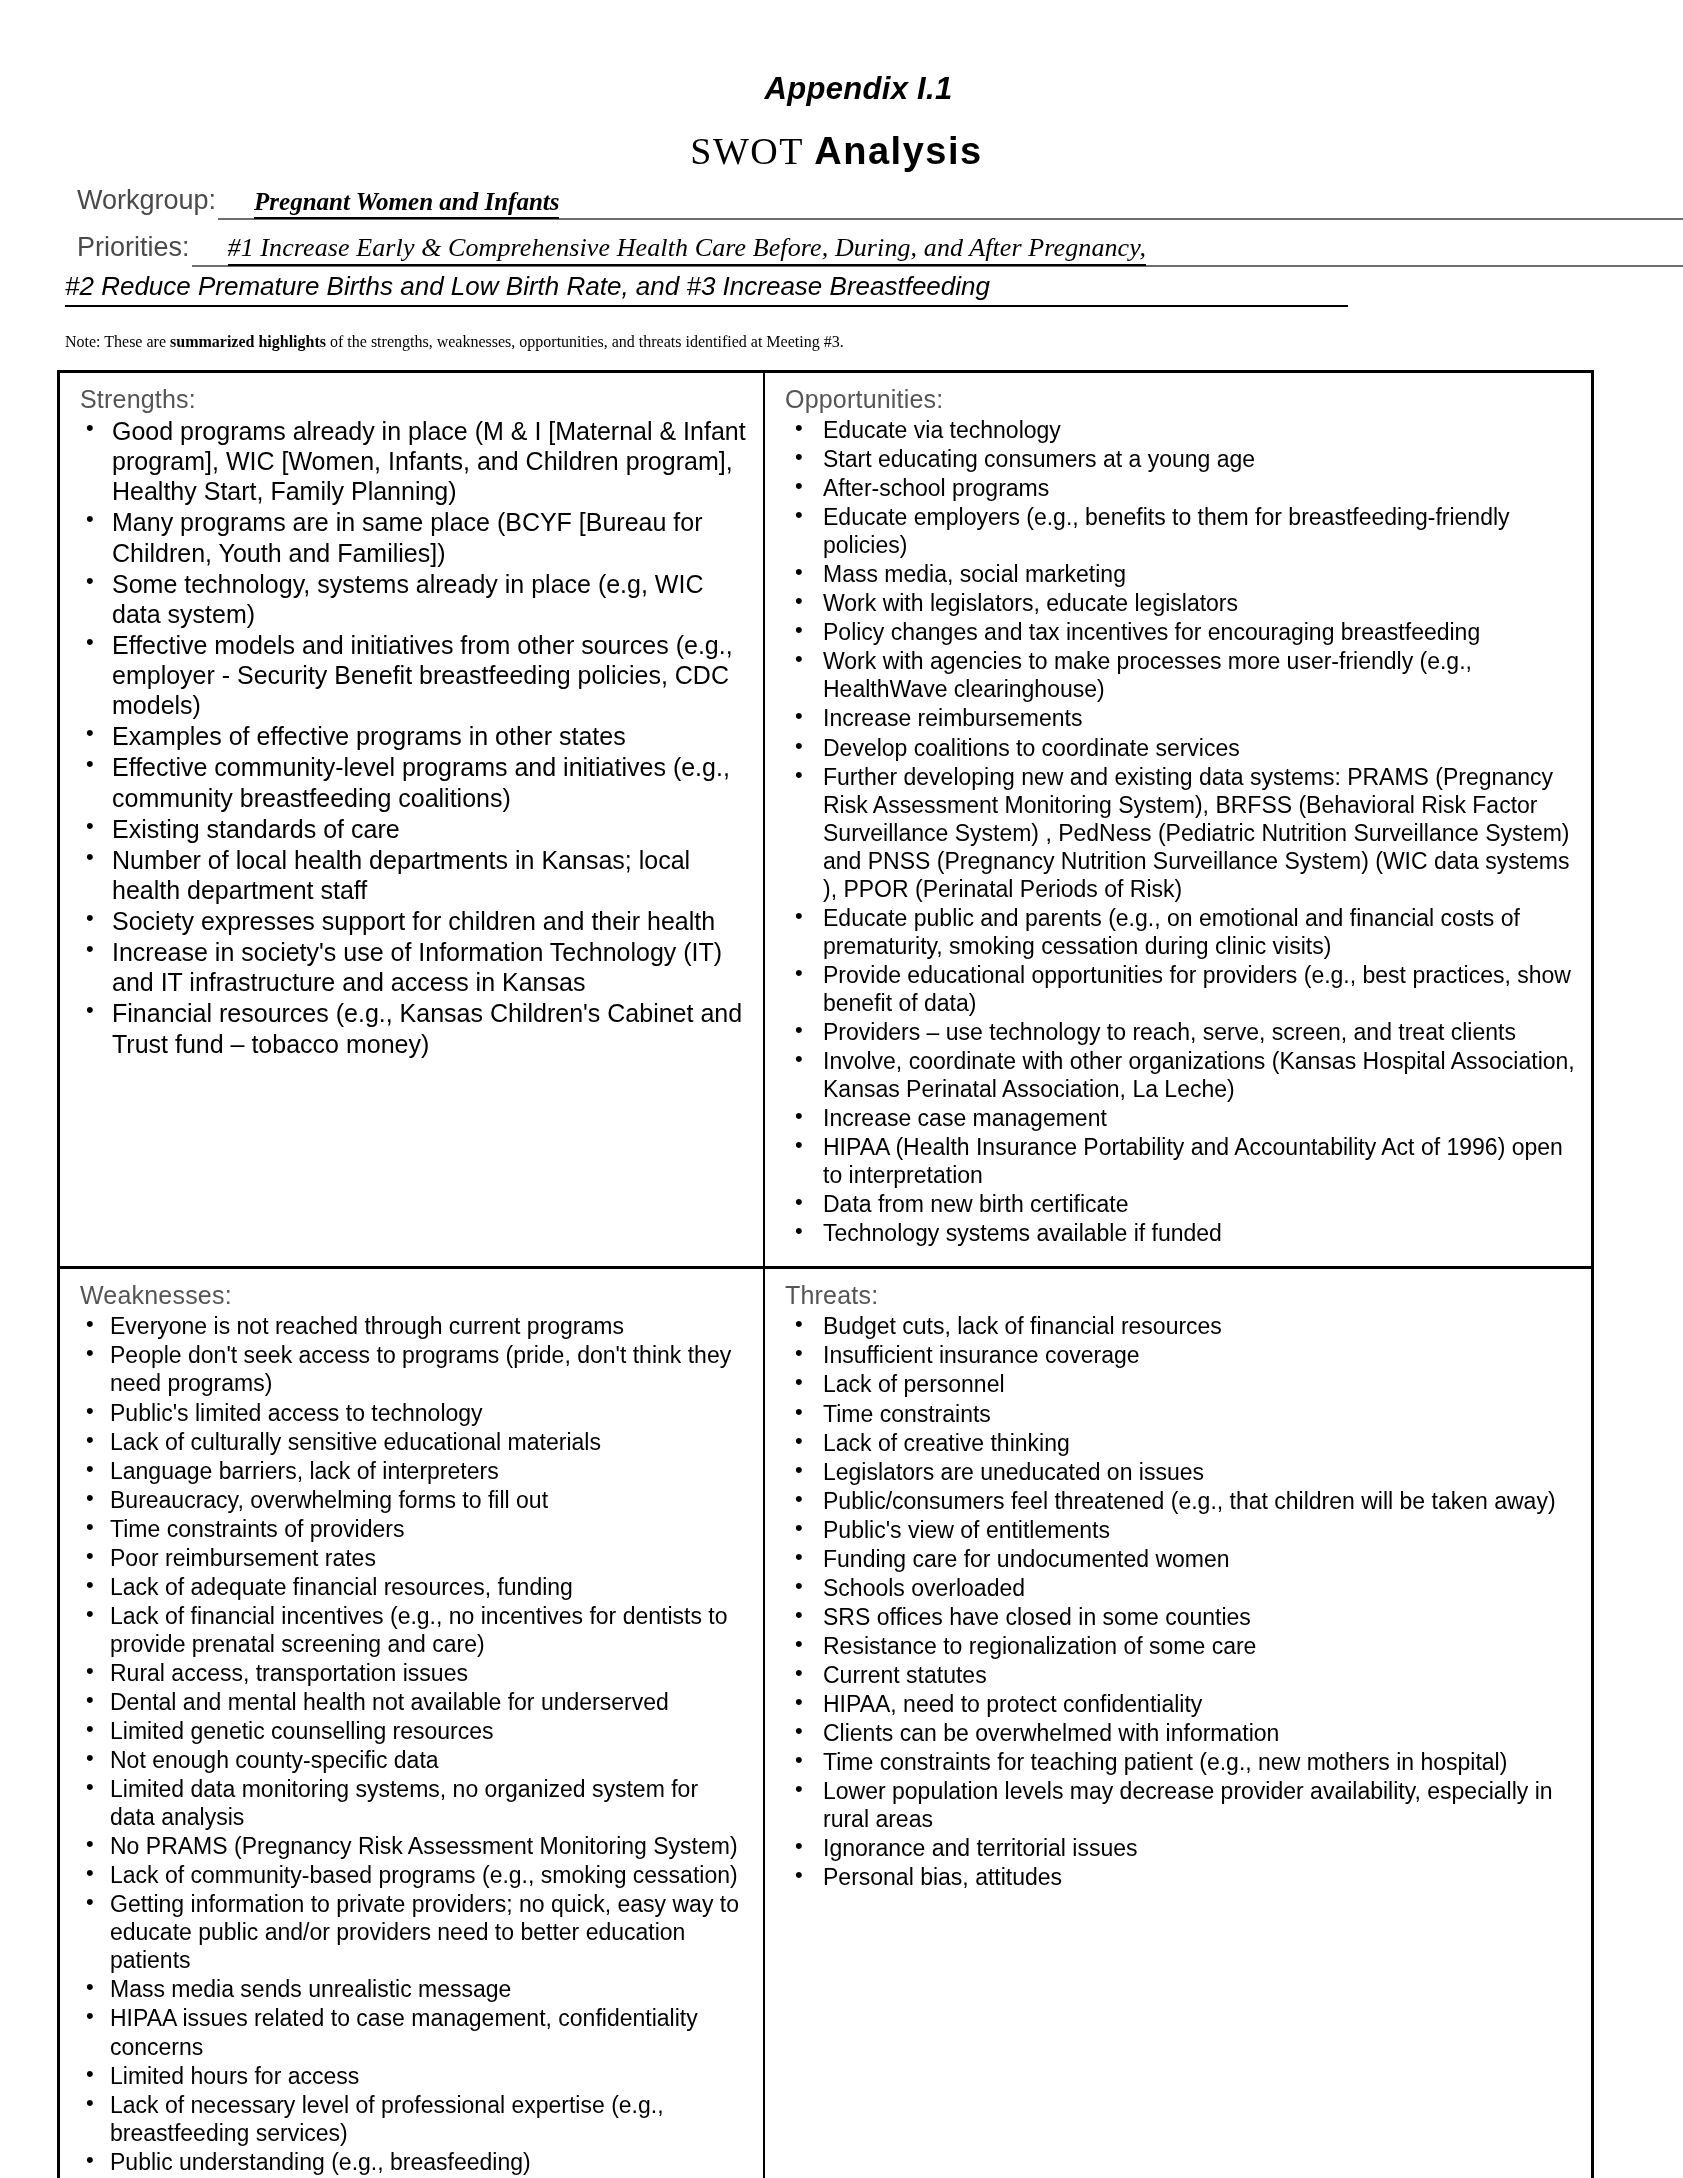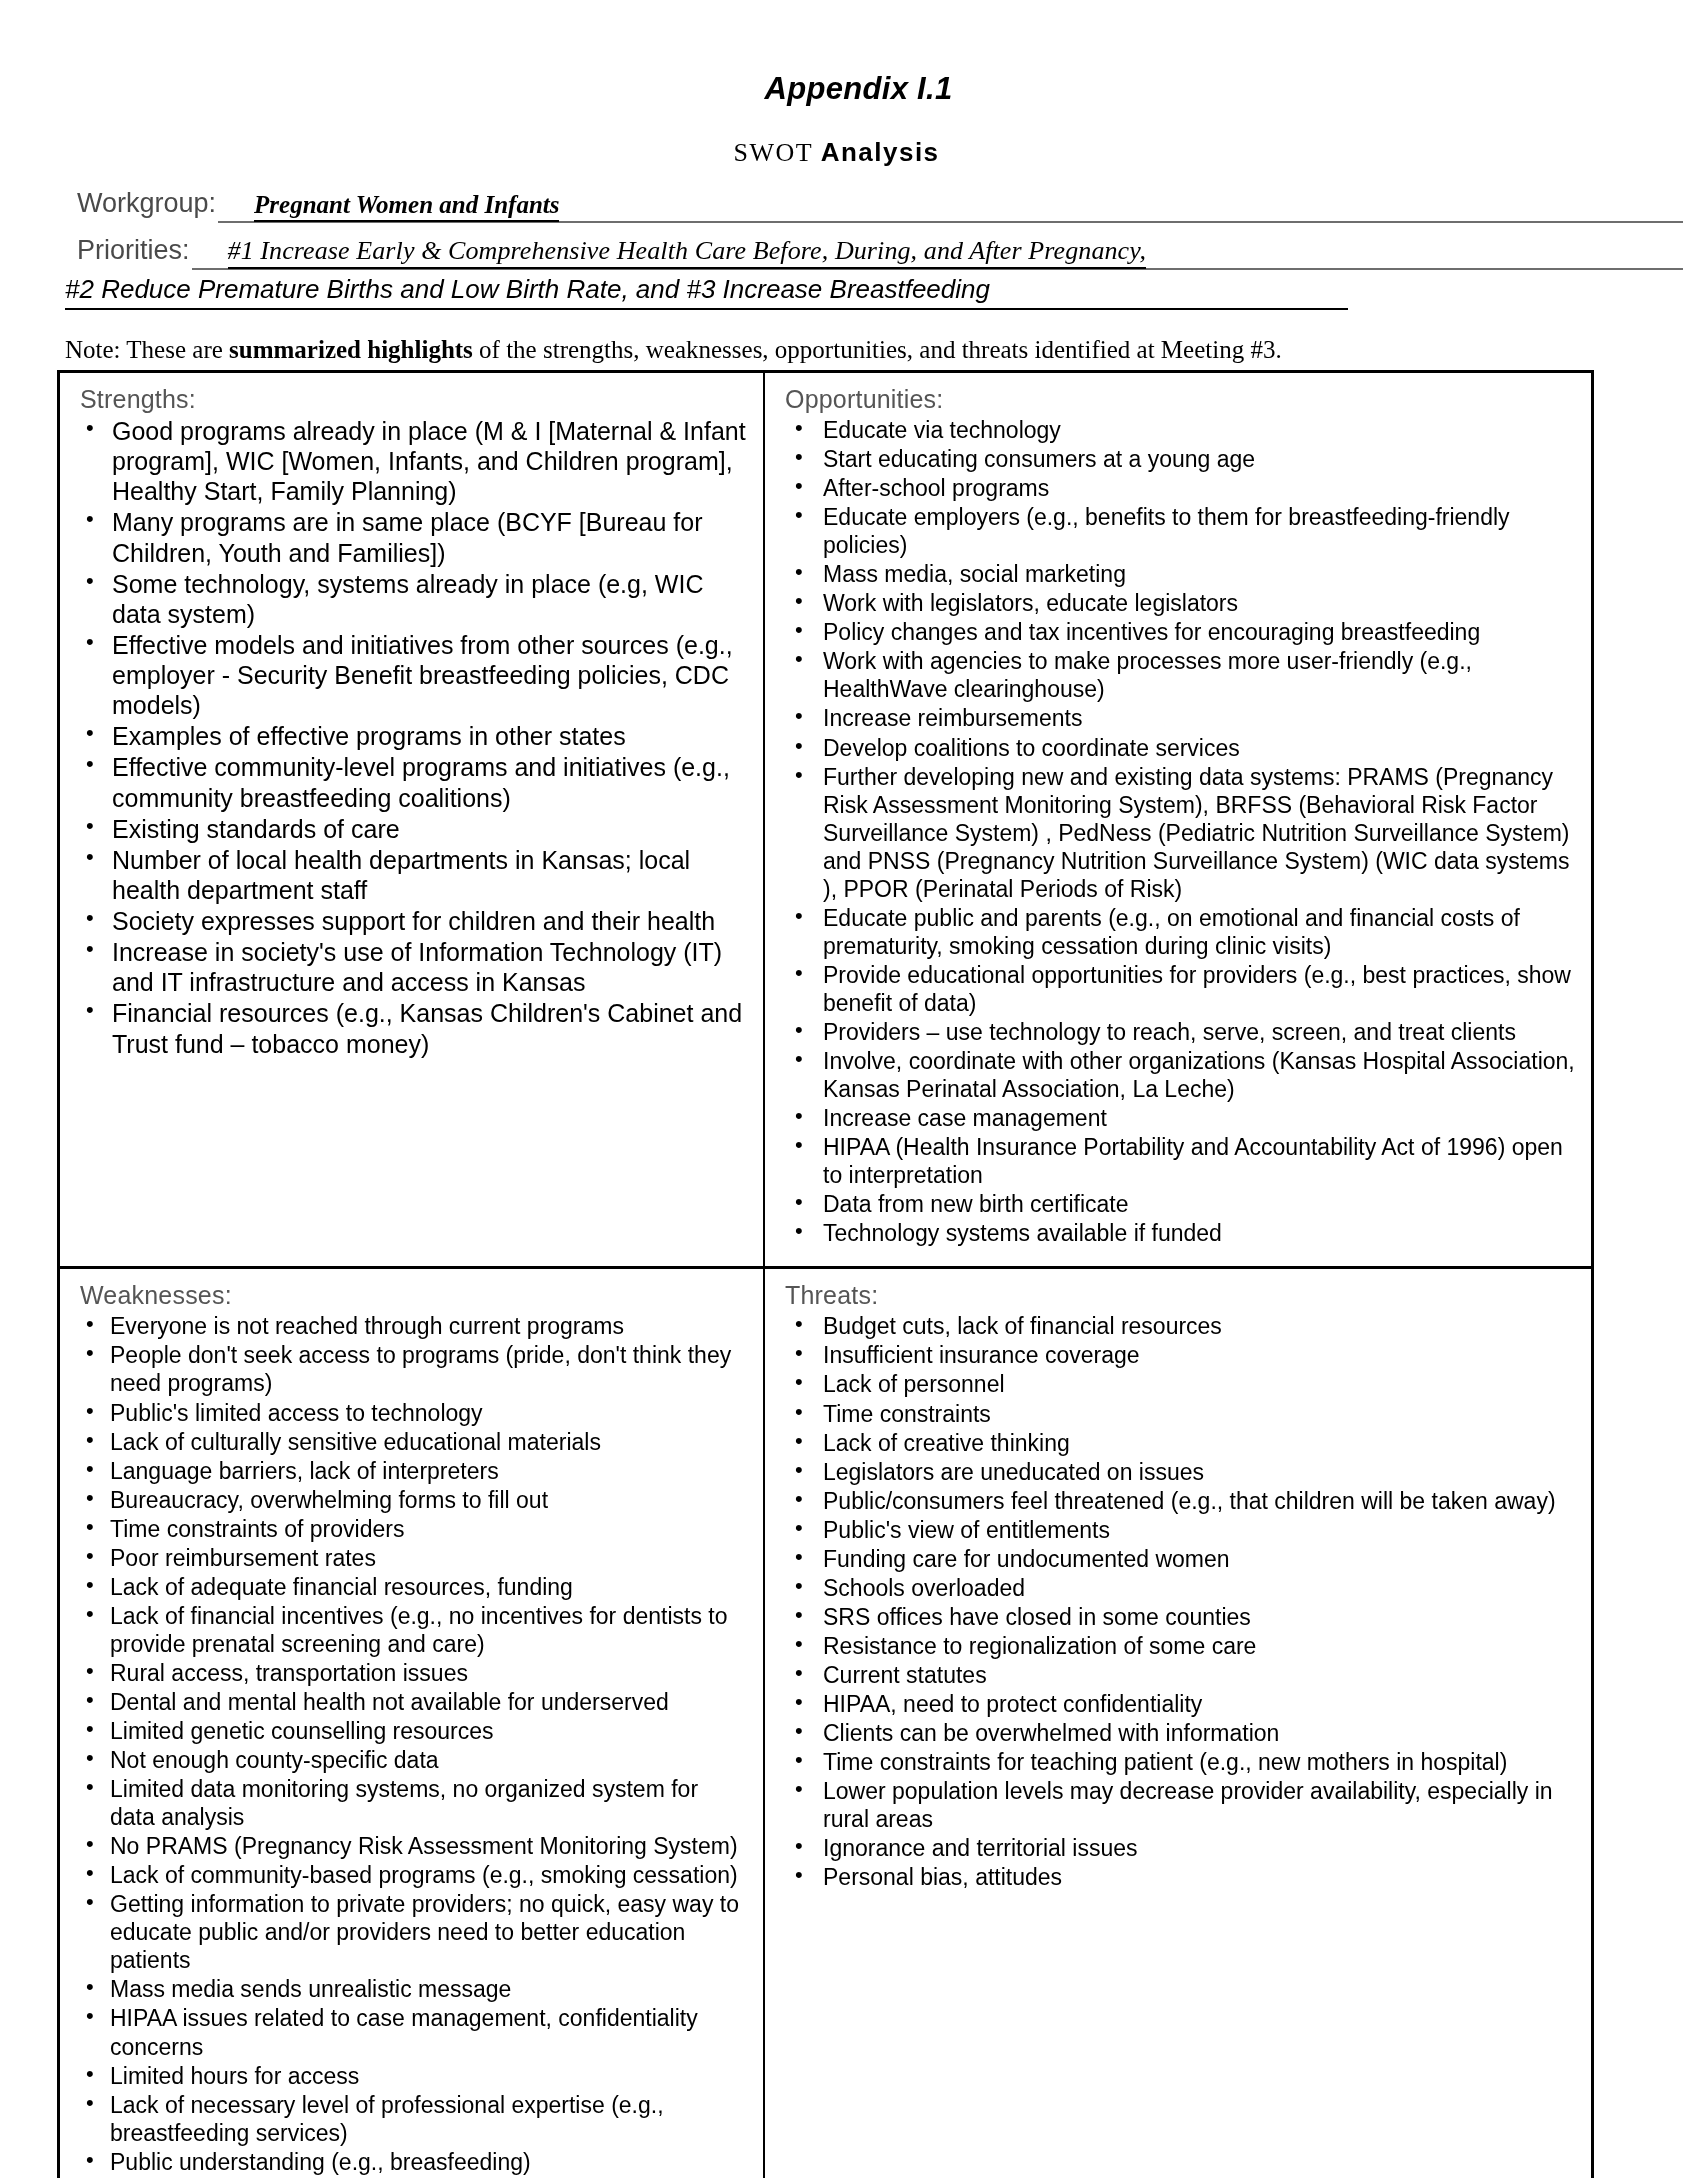--- a/index.html
+++ b/index.html
@@ -31,23 +31,23 @@
     font-weight: bold;
     font-size: 31px;
     letter-spacing: 0.3px;
     margin: 0;
     padding-top: 71px;
     padding-left: 34px;
   }
   .swot-title {
     text-align: center;
     font-family: "Liberation Serif", serif;
-    font-size: 26px;
+    font-size: 38px;
     letter-spacing: 1.5px;
-    margin: 8px;
+    margin: 0;
     padding-top: 22px;
     padding-right: 10px;
   }
   .swot-title .tail {
     font-family: "Liberation Sans", sans-serif;
     font-weight: bold;
   }
 
   
   .field-row {
@@ -95,21 +95,21 @@
     font-style: italic;
     font-size: 26px;
     display: inline-block;
     padding-bottom: 3px;
   }
 
   
   .note {
     margin: 26px 4px 0 65px;
     font-family: "Liberation Serif", serif;
-    font-size: 25px;
+    font-size: 16px;
   }
   .note b { font-weight: bold; }
 
   
   .swot-table {
     position: absolute;
     left: 57px;
     top: 370px;
     width: 1537px;
     border: 3px solid #000;

